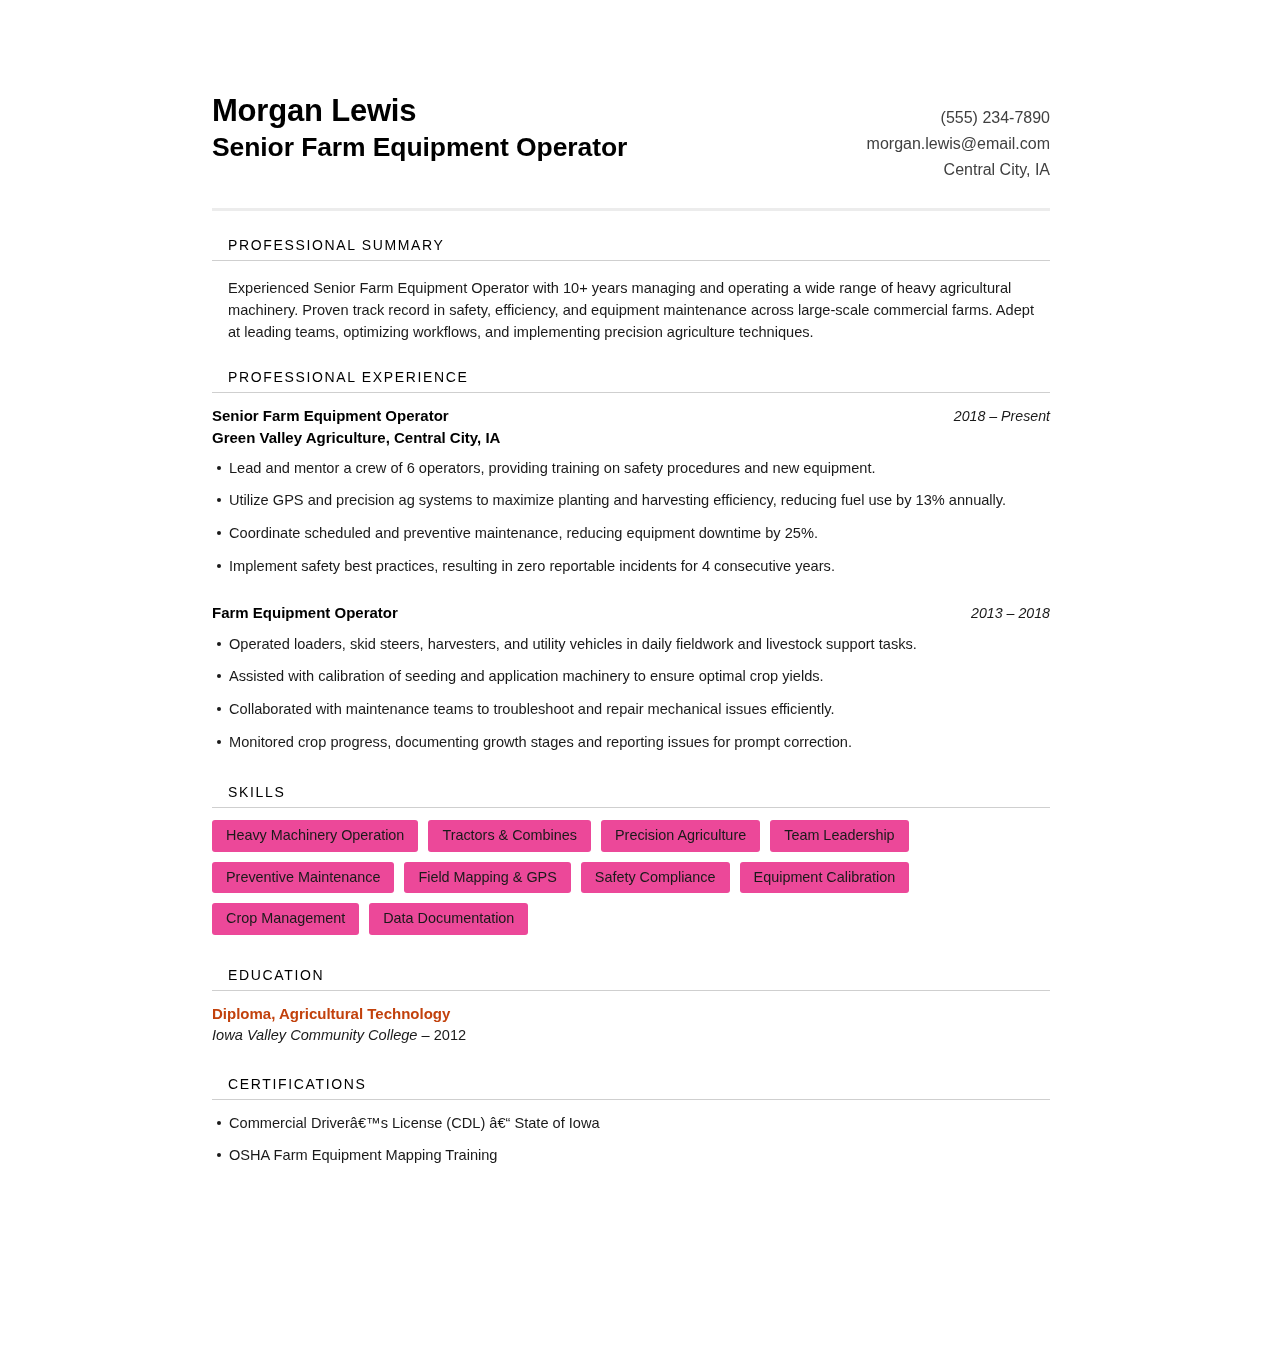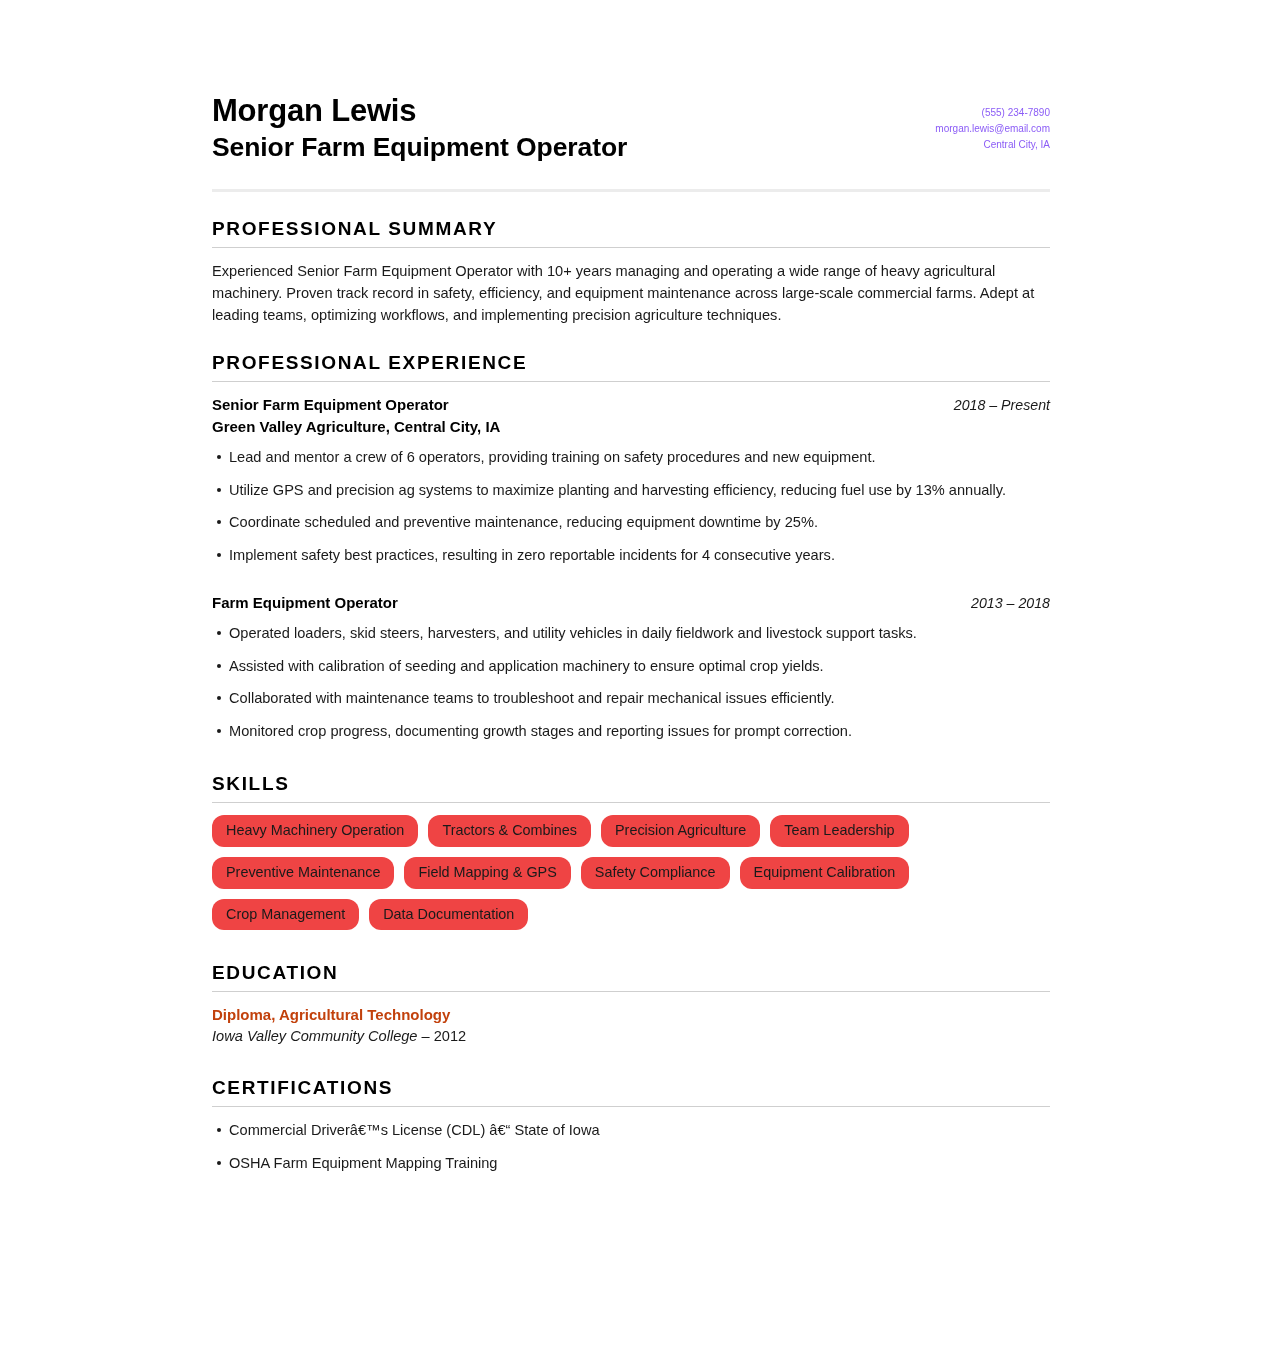--- a/index.html
+++ b/index.html
@@ -52,56 +52,56 @@
     font-weight: bold;
     line-height: 1.25;
     letter-spacing: -0.1px;
     color: #000000;
     margin: 1px 0 0 0;
   }
   .contact {
     flex: 0 0 auto;
     text-align: right;
     padding-top: 13px;
-    font-size: 10px;
+    font-size: 16px;
     line-height: 1.62;
-    color: #8b5cf6;
+    color: #404040;
   }
   .contact div { white-space: nowrap; }
 
   .header-rule {
     margin-top: 25px;
     height: 3px;
     background: #ececec;
     width: 100%;
   }
 
   
   .section { margin-top: 26px; }
   .section.exp { margin-top: 26px; }
   .section-title {
-    font-size: 19px;
-    font-weight: bold;
+    font-size: 14px;
+    font-weight: normal;
     letter-spacing: 1.65px;
     color: #000000;
-    margin: 0 0 7px 0;
+    margin: 0 0 7px 16px;
     text-transform: uppercase;
   }
   .section-rule {
     height: 1px;
     background: #cfcfcf;
     width: 100%;
     margin-bottom: 12px;
   }
 
   .summary-text {
     font-size: 14.6px;
     line-height: 1.52;
     color: #1a1a1a;
-    margin: 0;
+    margin: 16px;
     max-width: 836px;
   }
 
   
   .job { margin-top: 2px; }
   .job + .job { margin-top: 24px; }
   .job-head {
     display: flex;
     align-items: baseline;
     justify-content: space-between;
@@ -152,22 +152,22 @@
 
   
   .skills-wrap {
     display: flex;
     flex-wrap: wrap;
     gap: 10px 10px;
     max-width: 760px;
     margin-top: 2px;
   }
   .skill-chip {
-    background: #ef4444;
-    border-radius: 12px;
+    background: #ec4899;
+    border-radius: 3px;
     padding: 7px 14px 8px 14px;
     font-size: 14.4px;
     line-height: 1.15;
     color: #1a1a1a;
     white-space: nowrap;
   }
 
   
   .edu-degree {
     font-size: 15px;

